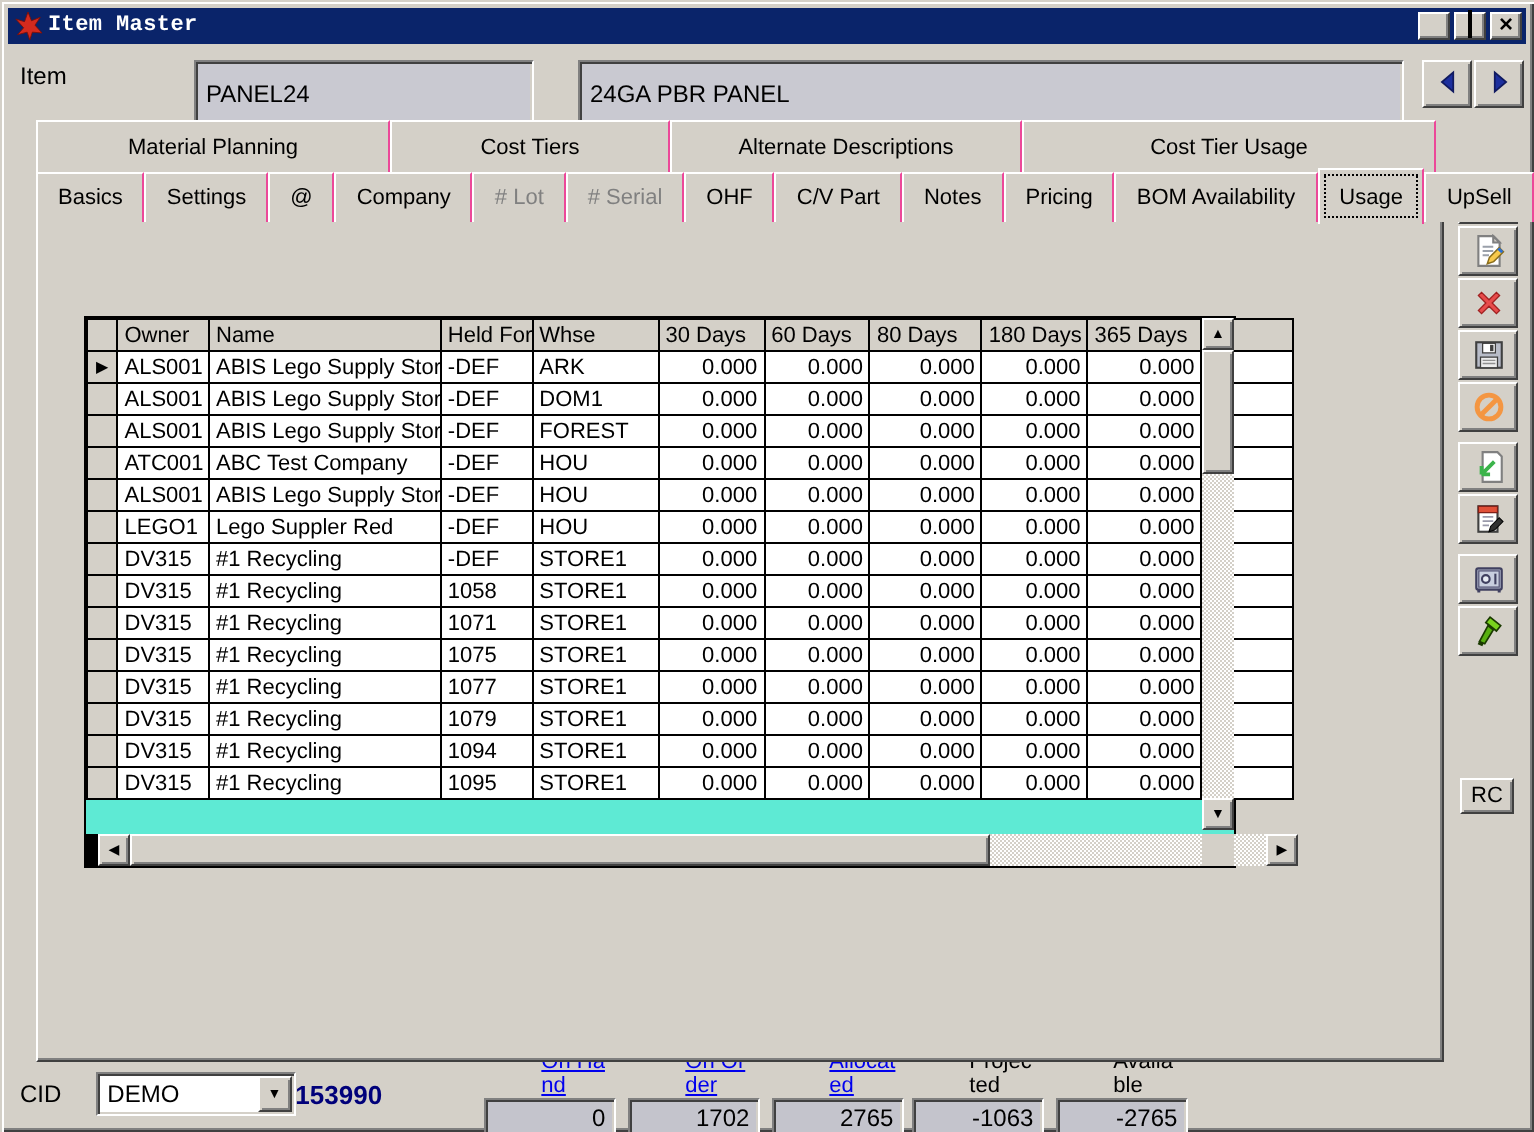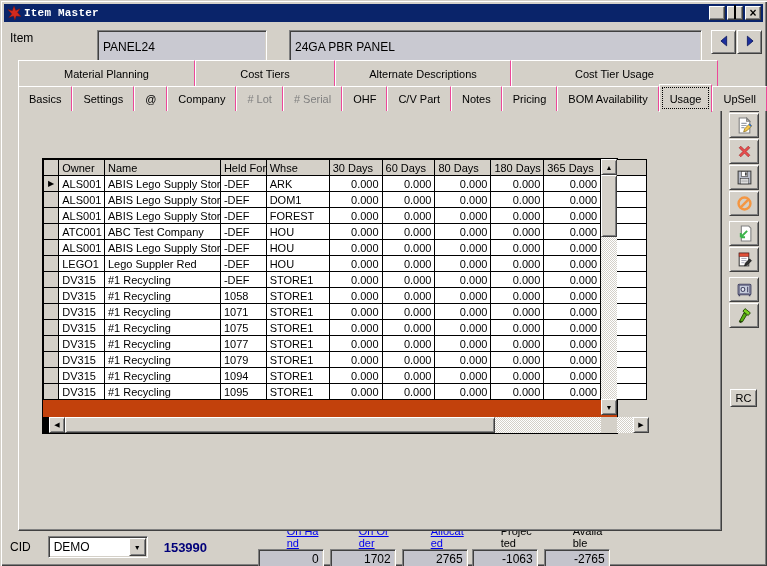--- a/index.html
+++ b/index.html
@@ -44,21 +44,21 @@
   .tabs-top .tab:nth-child(3){ width:176px; } .tabs-top .tab:nth-child(4){ width:207px; }
   .tab-disabled { color:#808080; }
   .tab-active { position:relative; margin-top:-2px; height:28px; z-index:4; outline:1px dotted #000; outline-offset:-4px; }
 
   
   .panel { position:absolute; left:18px; top:110px; width:704px; height:421px; background:#d4d0c8; z-index:2;
            border-top:1px solid #fff; border-left:1px solid #fff; border-right:1px solid #404040; border-bottom:1px solid #404040;
            box-shadow: inset -1px -1px 0 #808080; }
 
   
-  .grid-frame { position:absolute; left:23px; top:47px; width:576px; height:276px; border:1px solid #000; background:#c2410c; }
+  .grid-frame { position:absolute; left:23px; top:47px; width:576px; height:276px; border:1px solid #000; background:#5eead4; }
   table.grid { border-collapse:collapse; table-layout:fixed; width:604px; background:#fff; }
   .grid td, .grid th { border:1px solid #000; font-weight:normal; font-size:11px; padding:0 3px; height:16px; overflow:hidden; white-space:nowrap; text-align:left; }
   .grid th { background:#d4d0c8; border-color:#000; }
   .grid td.num { text-align:right; }
   .grid td.sel, .grid th.sel { background:#d4d0c8; padding:0; text-align:center; font-size:8px; }
   .grid td.blankcol { background:#fff; }
   .dither { background-color:#d4d0c8;
     background-image: linear-gradient(45deg,#fff 25%,transparent 25%,transparent 75%,#fff 75%),
                       linear-gradient(45deg,#fff 25%,transparent 25%,transparent 75%,#fff 75%);
     background-size:2px 2px; background-position:0 0,1px 1px; }
@@ -80,21 +80,21 @@
   .icon-btn svg { width:17px; height:17px; display:block; }
   .icon-gap { height:4px; }
   .rc-btn { position:absolute; left:730px; top:389px; width:27px; height:18px; display:flex; align-items:center; justify-content:center; font-size:11px; cursor:default; }
 
   
   .statusbar { position:absolute; left:4px; right:4px; top:533px; height:28px; display:flex; align-items:center; }
   .sb-cid { margin-left:6px; font-size:12px; }
   .combo { margin-left:17px; width:100px; height:22px; background:#fff; display:flex; align-items:center; position:relative; }
   .combo-text { padding-left:5px; font-size:12px; flex:1; }
   .combo-btn { width:17px; height:18px; margin-right:1px; display:flex; align-items:center; justify-content:center; font-size:7px; }
-  .sb-itemnum { margin-left:16px; width:62px; font-weight:bold; color:#00007a; font-size:13px; }
+  .sb-itemnum { width:62px; font-weight:bold; color:#00007a; font-size:13px; }
   .sb-group { display:flex; align-items:flex-end;flex-direction:column; }
   .sb-label { width:34px; line-height:12px; font-size:11px; word-break:break-all; text-align:left; margin-right:3px; }
   .sb-link { color:#0000ee; text-decoration:underline; cursor:pointer; }
   .sb-field { width:66px; height:20px; background:#c4c4cc; display:flex; align-items:center; justify-content:flex-end; padding:0 4px; font-size:12px; }
   .m-onhand { margin-left:32px; } .m-onorder { margin-left:6px; } .m-alloc { margin-left:6px; }
   .m-proj { margin-left:4px; } .m-avail { margin-left:6px; }
 </style>
 </head>
 <body>
 

